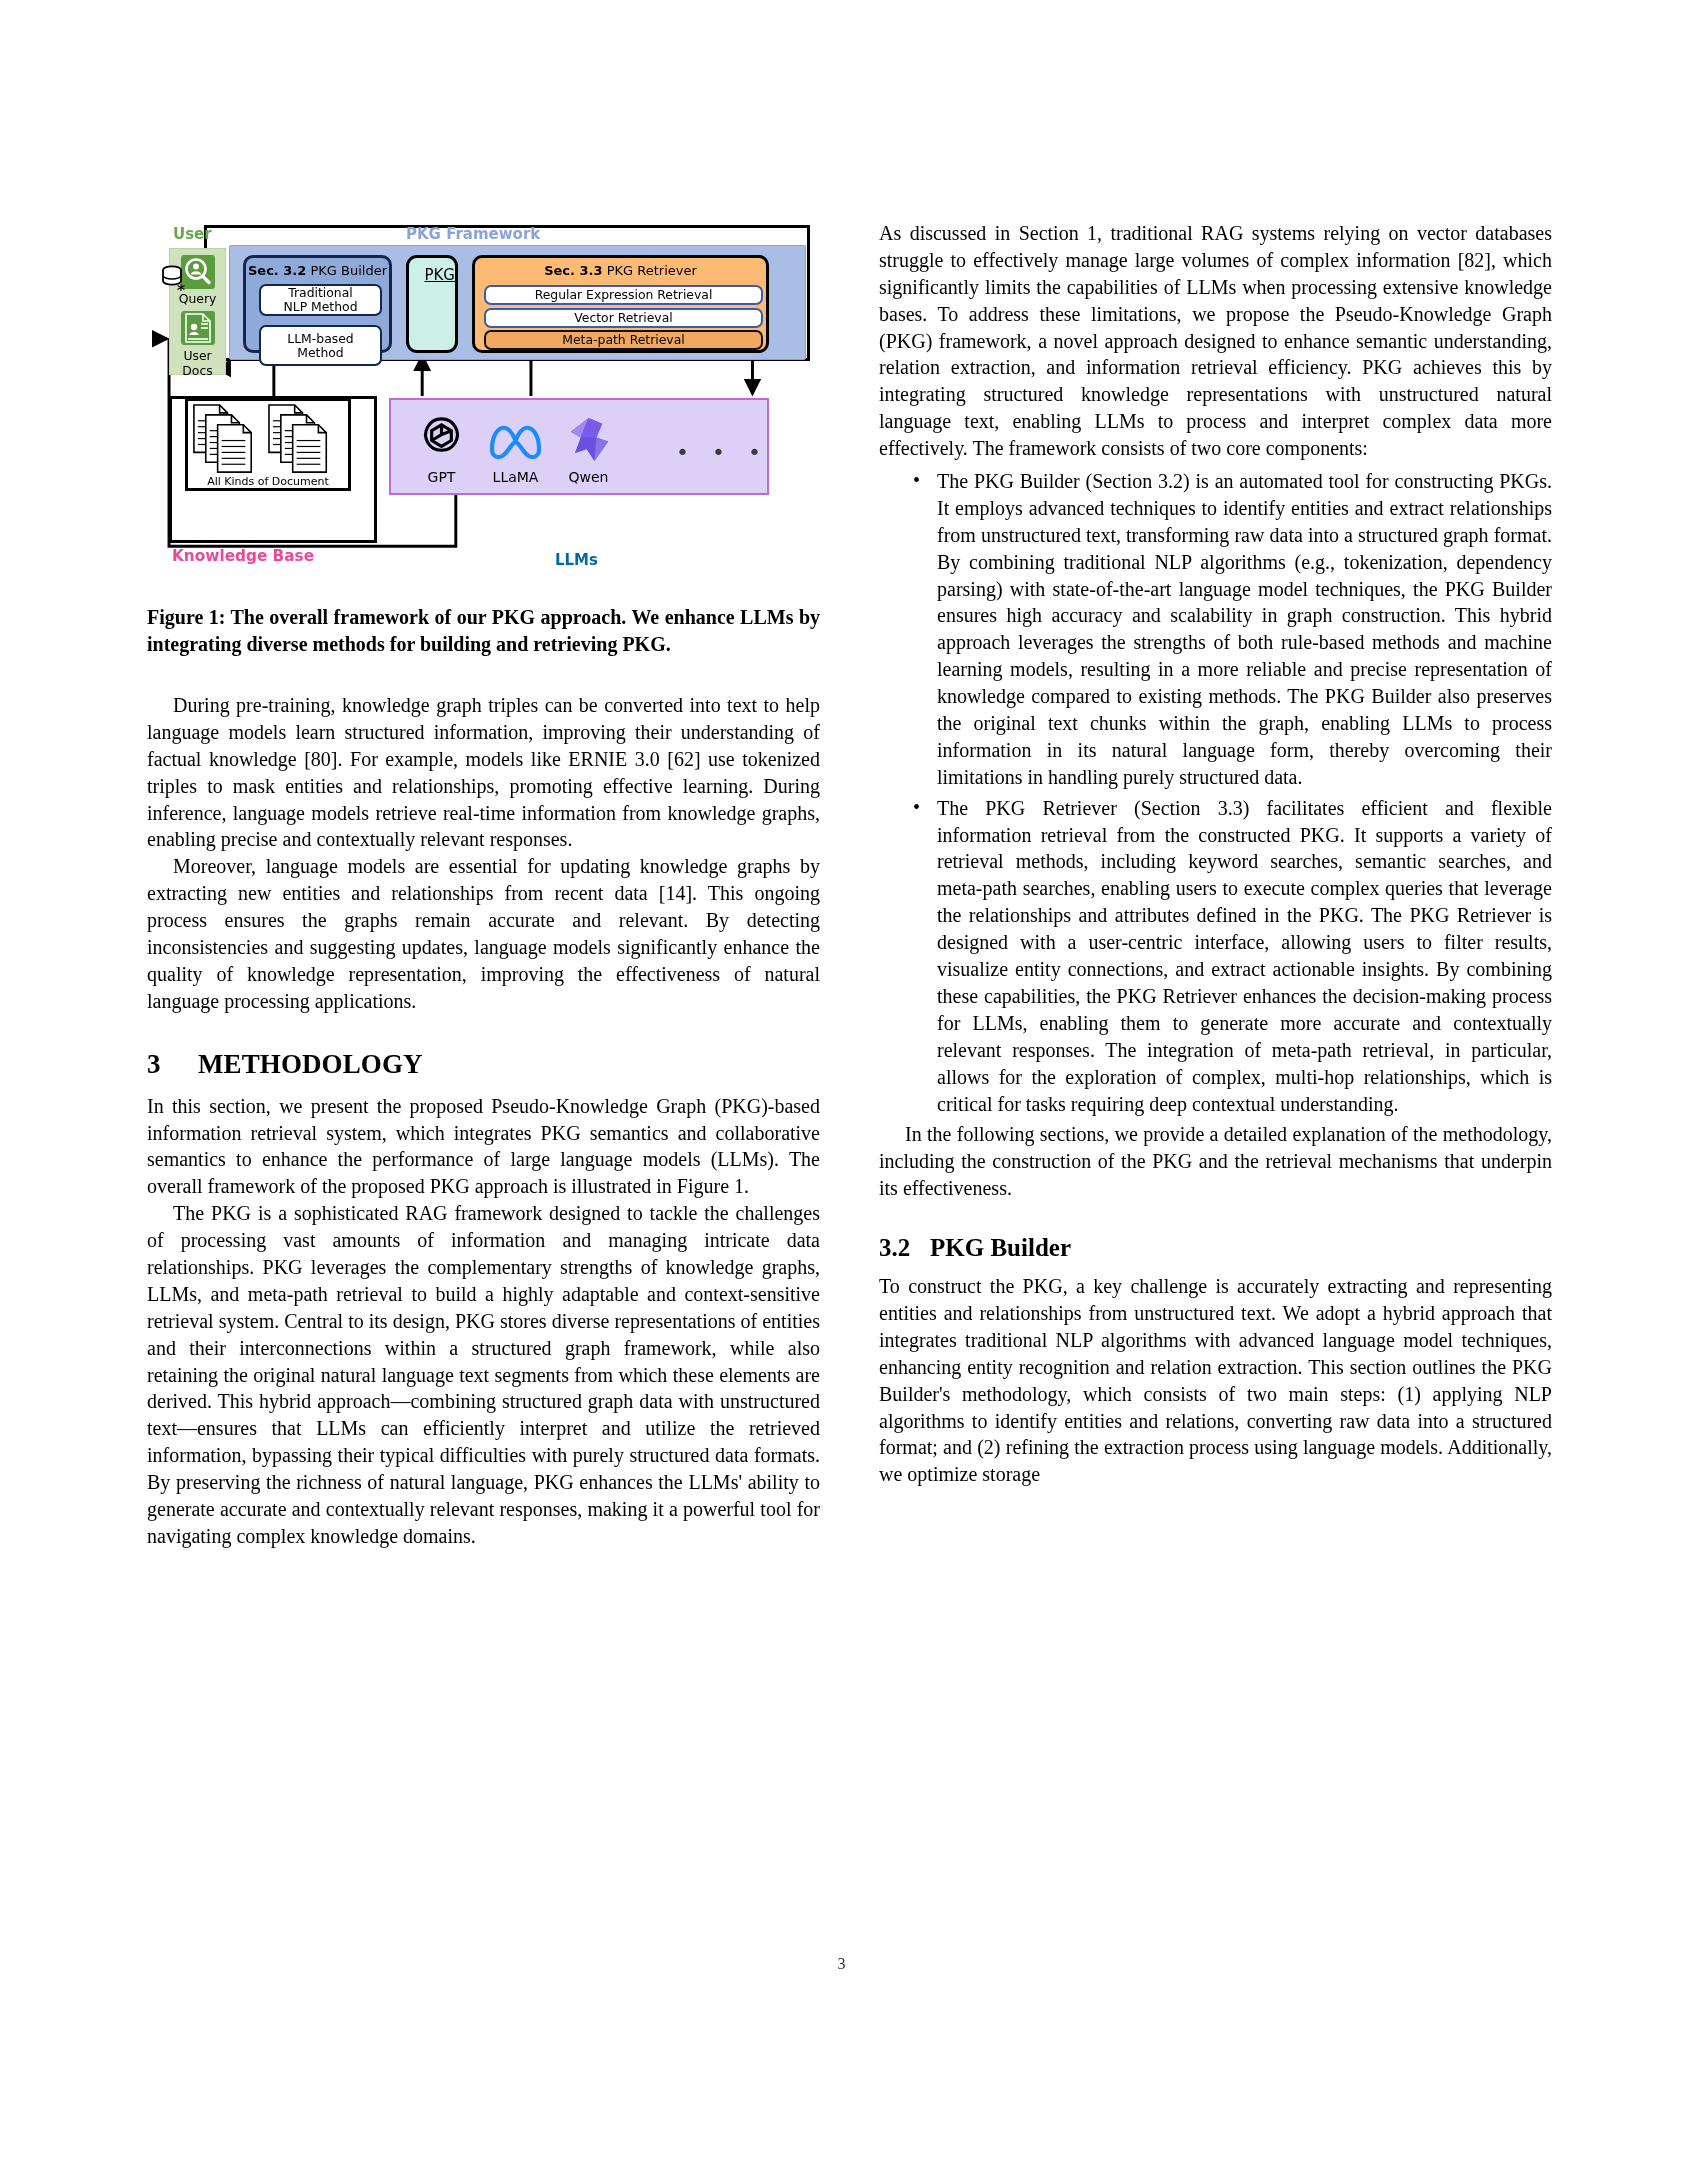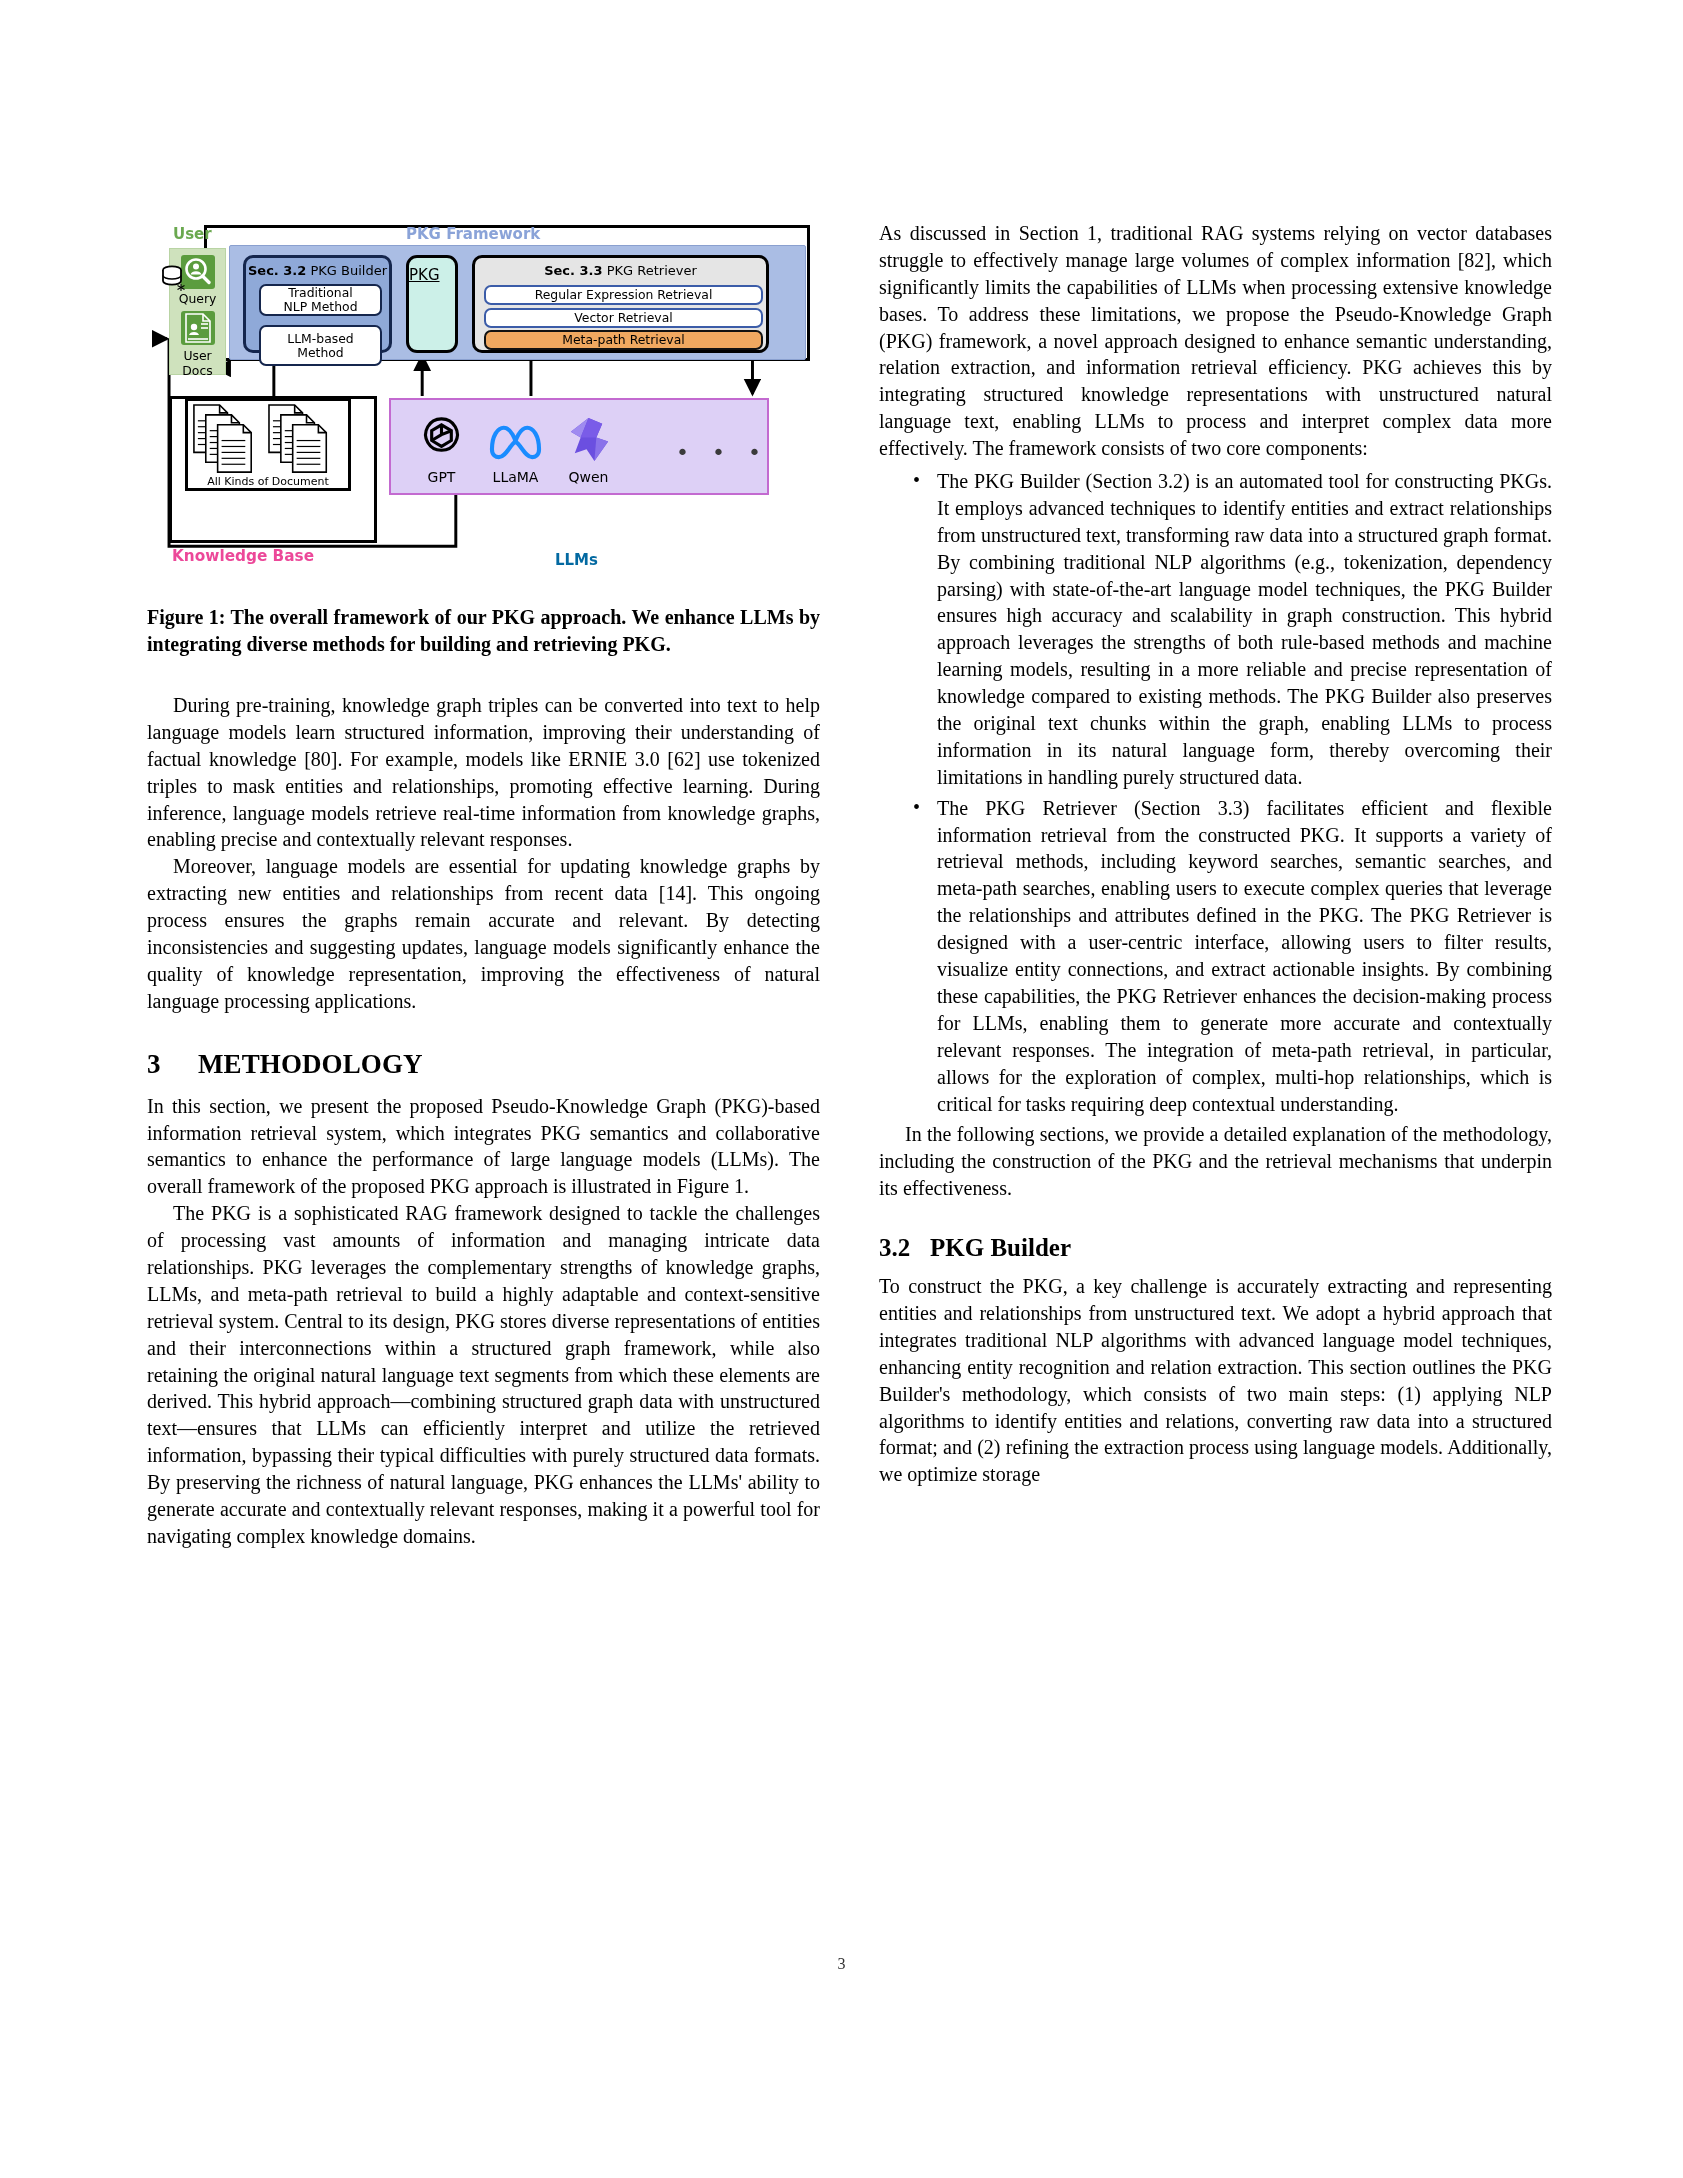--- a/index.html
+++ b/index.html
@@ -221,36 +221,36 @@
     left: 259px; top: 35px;
     width: 52px; height: 98px;
     background: #ccf0e8;
     border: 3px solid #000;
     border-radius: 11px;
     box-sizing: border-box;
   }
   .pkgbox .t {
     position: absolute;
     top: 8px; left: 0; width: 100%;
-    text-align: left;
+    text-align: right;
     font-size: 15px;
     text-decoration: underline;
   }
   .db-icon {
     position: absolute;
     left: 14px; top: 44px;
     width: 26px; height: 30px;
   }
 
   
   .retriever {
     position: absolute;
     left: 325px; top: 35px;
     width: 297px; height: 98px;
-    background: #e5e5e5;
+    background: #fdba74;
     border: 3px solid #000;
     border-radius: 10px;
     box-sizing: border-box;
   }
   .retriever .r1 { left: 9px; top: 27px;  width: 279px; height: 20px; border-color:#3b5ca8; }
   .retriever .r2 { left: 9px; top: 50px;  width: 279px; height: 20px; border-color:#3b5ca8; }
   .retriever .r3 { left: 9px; top: 72px;  width: 279px; height: 20px;
                    background:#f0a860; border: 2px solid #111; }
 
   

